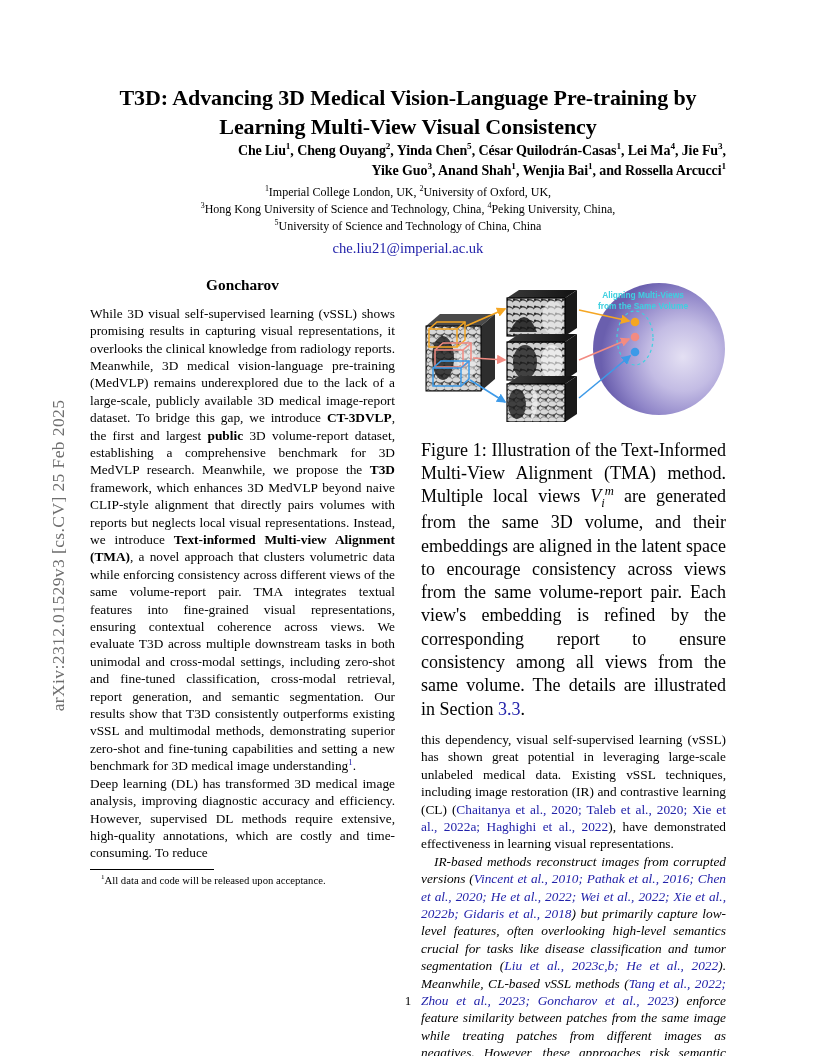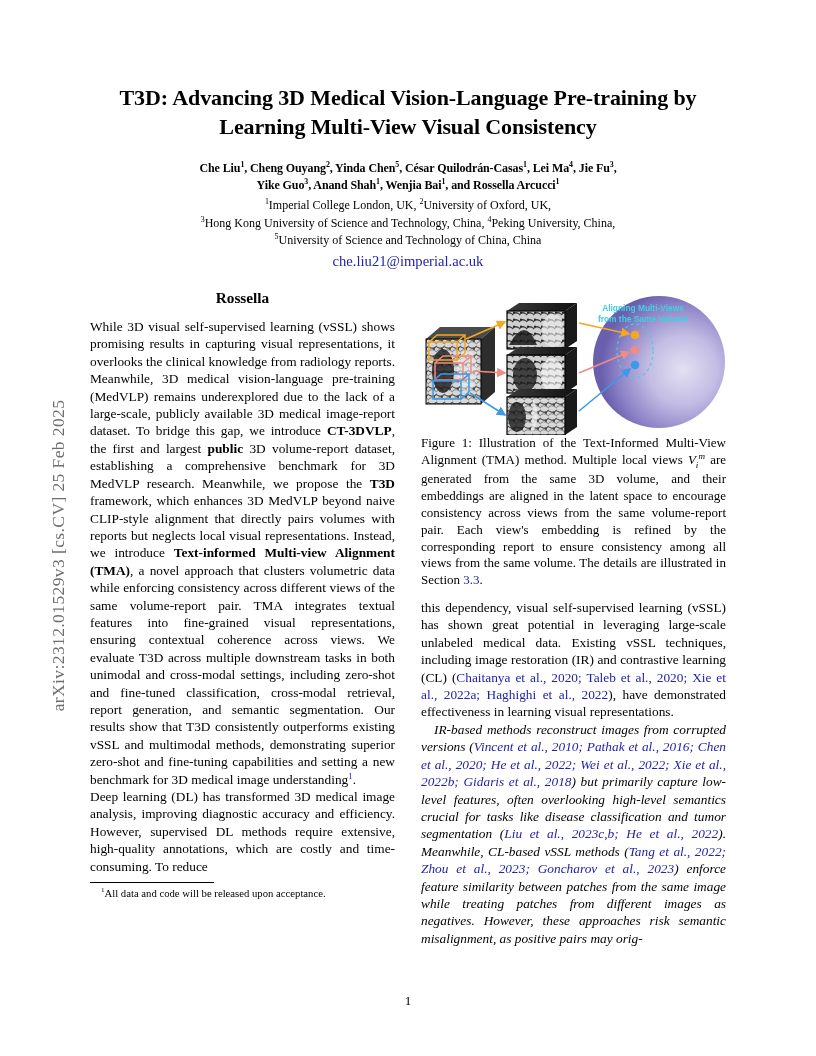--- a/index.html
+++ b/index.html
@@ -42,24 +42,23 @@
   
   #title {
     font-size: 22px;
     font-weight: bold;
     text-align: center;
     line-height: 1.30;
     margin: 0 18px;
     letter-spacing: -0.1px;
   }
   #authors {
-    margin-top: 19px;
-    font-size: 12px;
+    font-size: 14px;
     font-weight: bold;
-    text-align: center;
+    text-align: right;
     line-height: 1.42;
     letter-spacing: -0.1px;
   }
   #affiliations {
     margin-top: 3px;
     font-size: 12px;
     text-align: center;
     line-height: 1.44;
   }
   #email-line {
@@ -117,22 +116,22 @@
   }
 
   
   #figure-block { margin-bottom: 10px; }
   #figure-canvas {
     width: 305px;
     height: 146px;
     position: relative;
   }
   #figure-caption {
-    margin-top: 0;
-    font-size: 13.0px;
+    margin-top: 17px;
+    font-size: 18px;
     line-height: 1.295;
     text-align: justify;
   }
   .mathv { font-style: italic; font-family: "Liberation Serif", serif; }
 
   
   #page-number {
     position: absolute;
     left: 0;
     right: 0;
@@ -164,21 +163,21 @@
   </div>
 
   <div id="email-line">
     <a class="link" href="#">che.liu21@imperial.ac.uk</a>
   </div>
 
   <div id="columns">
 
     <div class="col">
 
-      <div id="abstract-head">Rossella</div>
+      <div id="abstract-head">Goncharov</div>
 
       <p class="body"><span>While 3D visual self-supervised learning (vSSL) shows promising results in capturing visual representations, it overlooks the clinical knowledge from radiology reports. Meanwhile, 3D medical vision-language pre-training (MedVLP) remains underexplored due to the lack of a large-scale, publicly available 3D medical image-report dataset. To bridge this gap, we introduce </span><b>CT-3DVLP</b><span>, the first and largest </span><b>public</b><span> 3D volume-report dataset, establishing a comprehensive benchmark for 3D MedVLP research. Meanwhile, we propose the </span><b>T3D</b><span> framework, which enhances 3D MedVLP beyond naive CLIP-style alignment that directly pairs volumes with reports but neglects local visual representations. Instead, we introduce </span><b>Text-informed Multi-view Alignment (TMA)</b><span>, a novel approach that clusters volumetric data while enforcing consistency across different views of the same volume-report pair. TMA integrates textual features into fine-grained visual representations, ensuring contextual coherence across views. We evaluate T3D across multiple downstream tasks in both unimodal and cross-modal settings, including zero-shot and fine-tuned classification, cross-modal retrieval, report generation, and semantic segmentation. Our results show that T3D consistently outperforms existing vSSL and multimodal methods, demonstrating superior zero-shot and fine-tuning capabilities and setting a new benchmark for 3D medical image understanding</span><sup><a class="link" href="#">1</a></sup><span>.</span></p>
 
 
       <p class="body">Deep learning (DL) has transformed 3D medical image analysis, improving diagnostic accuracy and efficiency. However, supervised DL methods require extensive, high-quality annotations, which are costly and time-consuming. To reduce</p>
 
       <div id="footnote-wrap">
         <div id="footnote-rule"></div>
         <div id="footnote-text"><sup>1</sup><span>All data and code will be released upon acceptance.</span></div>
       </div>

